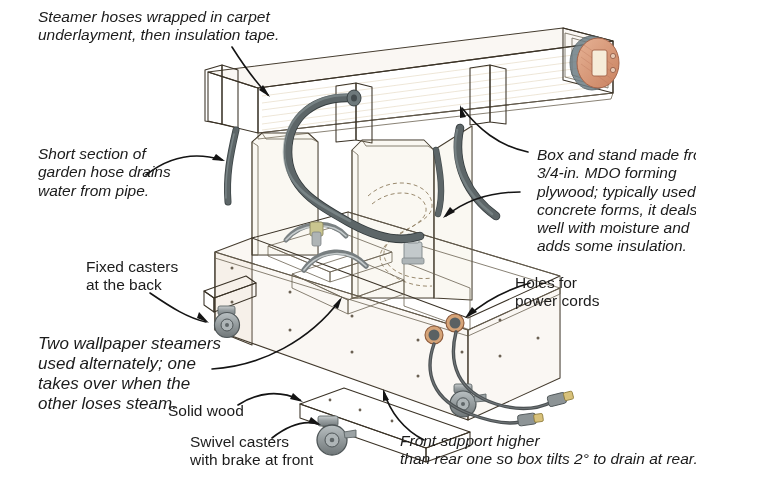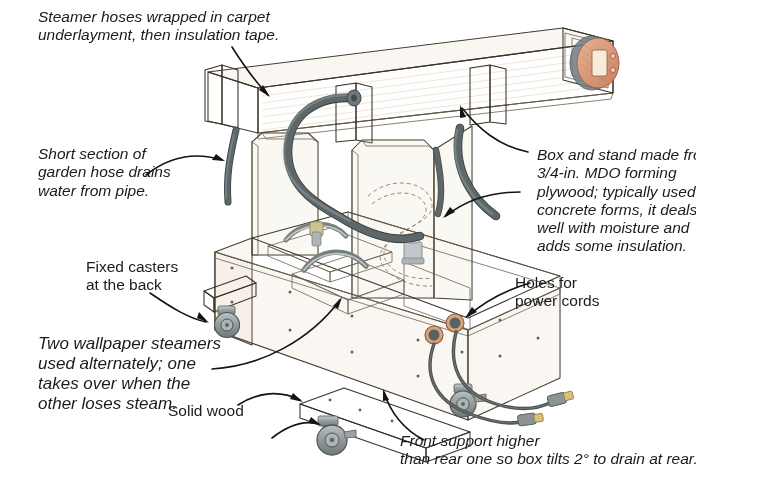--- a/index.html
+++ b/index.html
@@ -333,20 +333,22 @@
 garden hose drains
 water from pipe.</div>
 
   <div class="callout italic" style="left:38px;top:334px;font-size:17px;">Two wallpaper steamers
 used alternately; one
 takes over when the
 other loses steam.</div>
 
   <div class="callout upright" style="left:168px;top:402px;font-size:15.5px;">Solid wood</div>
 
+  <div class="callout upright" style="left:190px;top:433px;font-size:15.5px;">Swivel casters
+with brake at front</div>
 
   <div class="callout italic" style="left:537px;top:146px;font-size:15.5px;">Box and stand made from
 3/4-in. MDO forming
 plywood; typically used for
 concrete forms, it deals
 well with moisture and
 adds some insulation.</div>
 
   <div class="callout upright" style="left:515px;top:274px;font-size:15.5px;">Holes for
 power cords</div>

